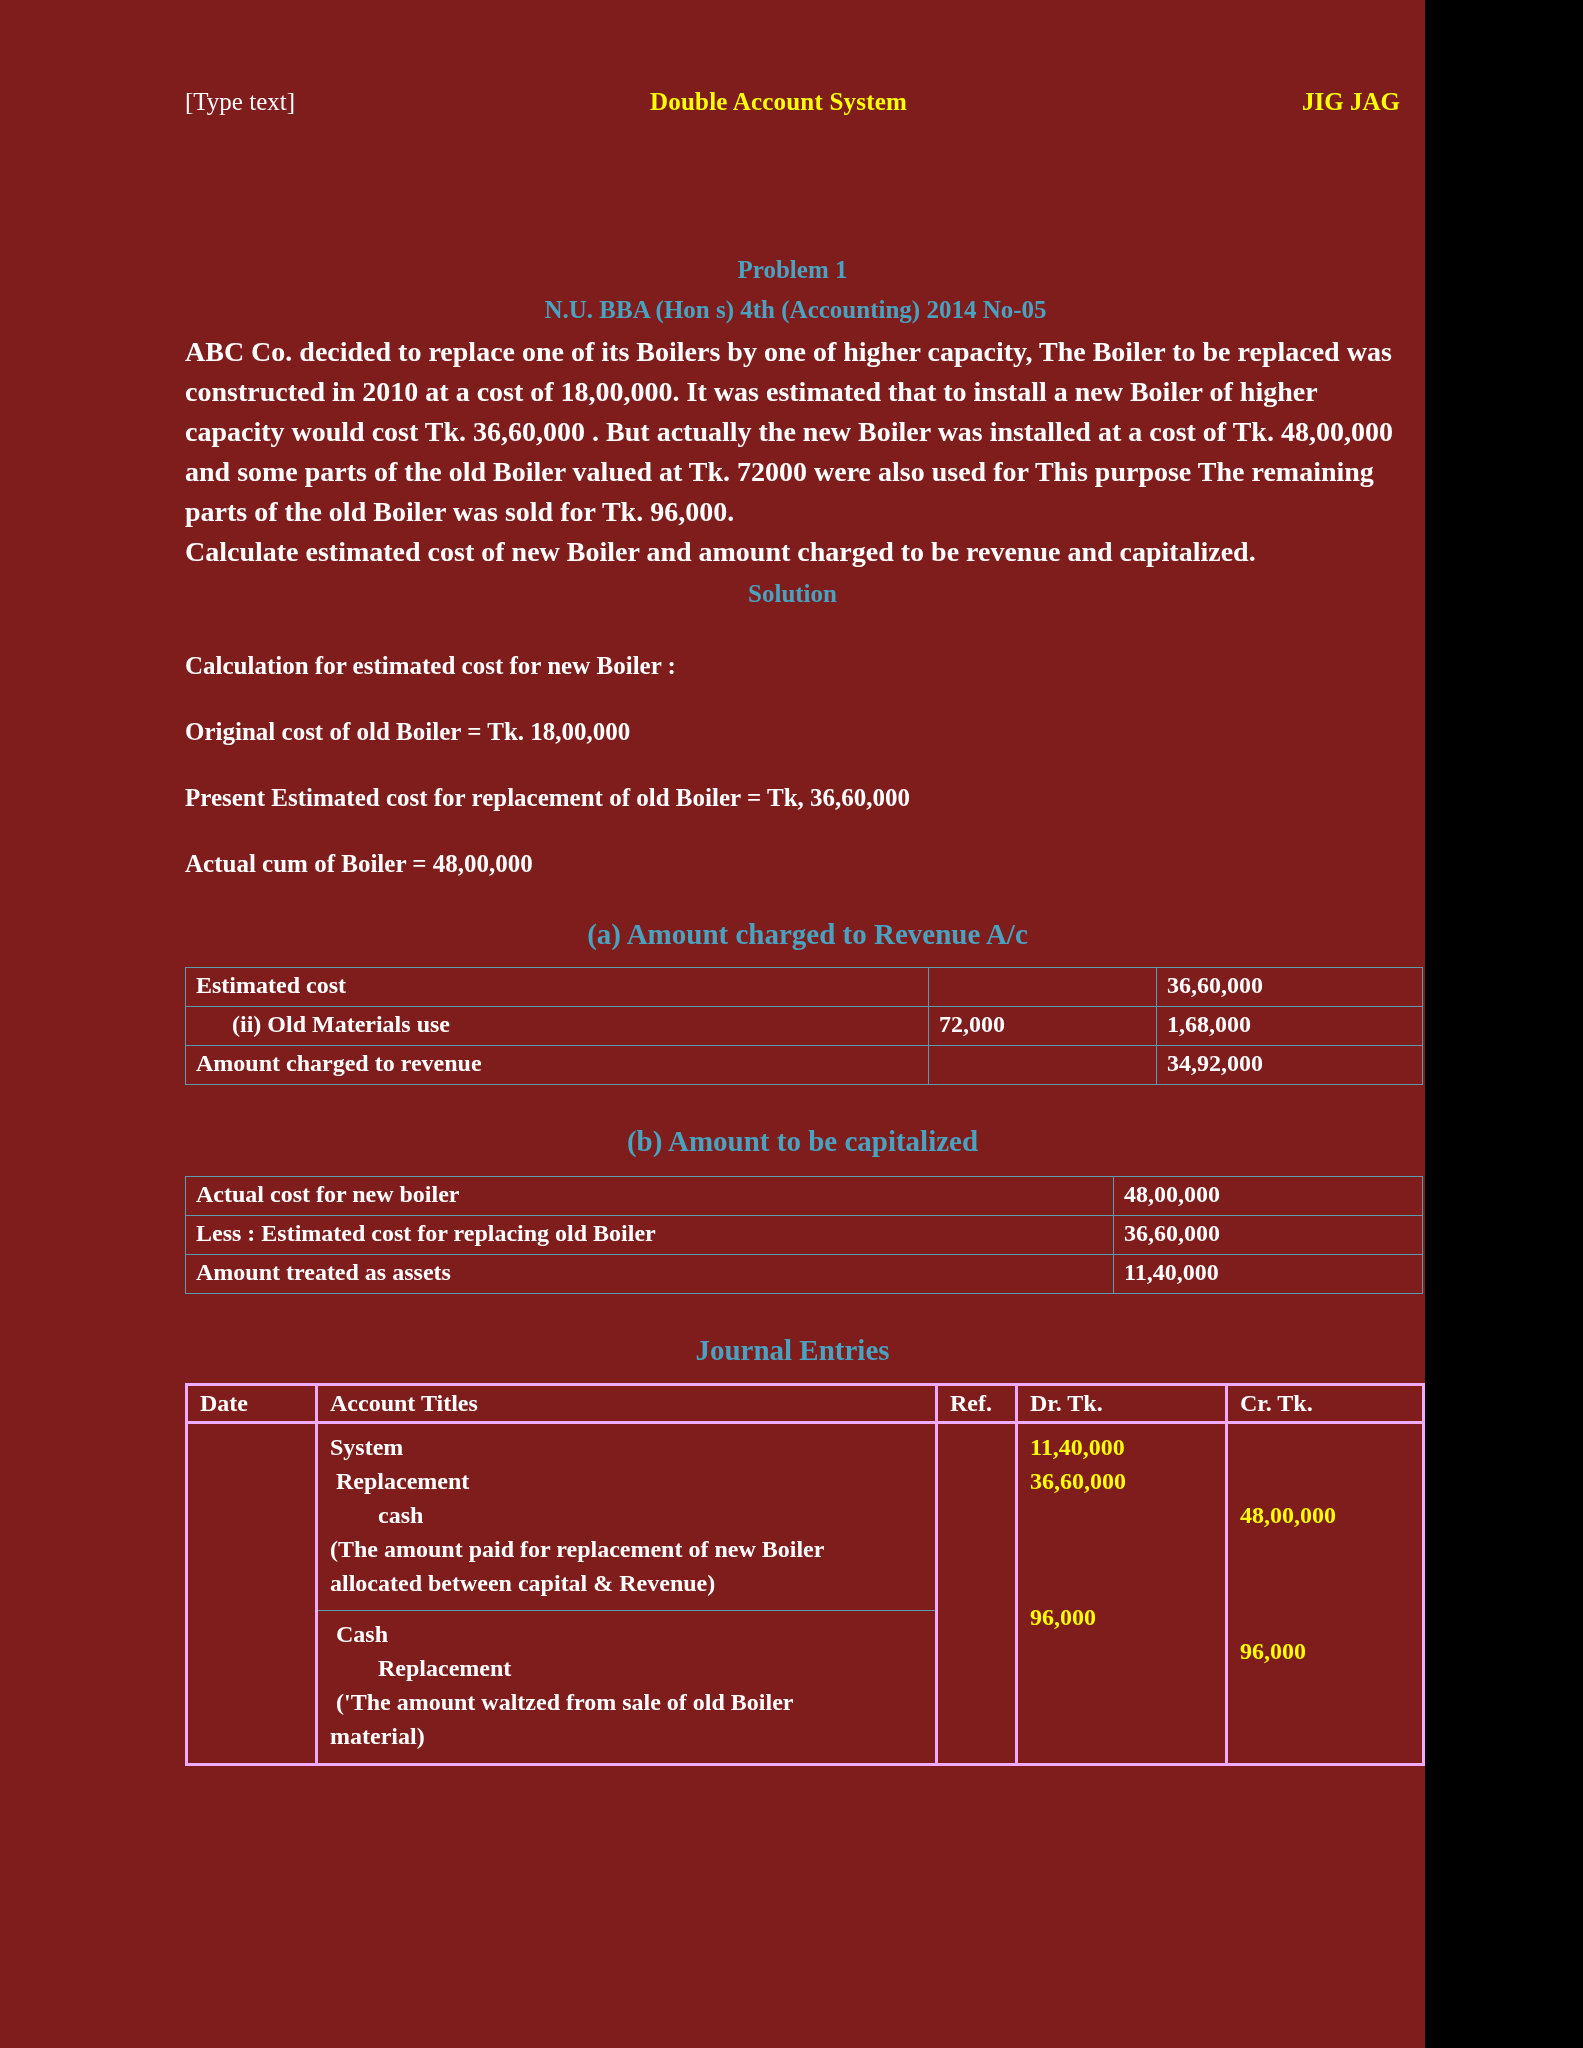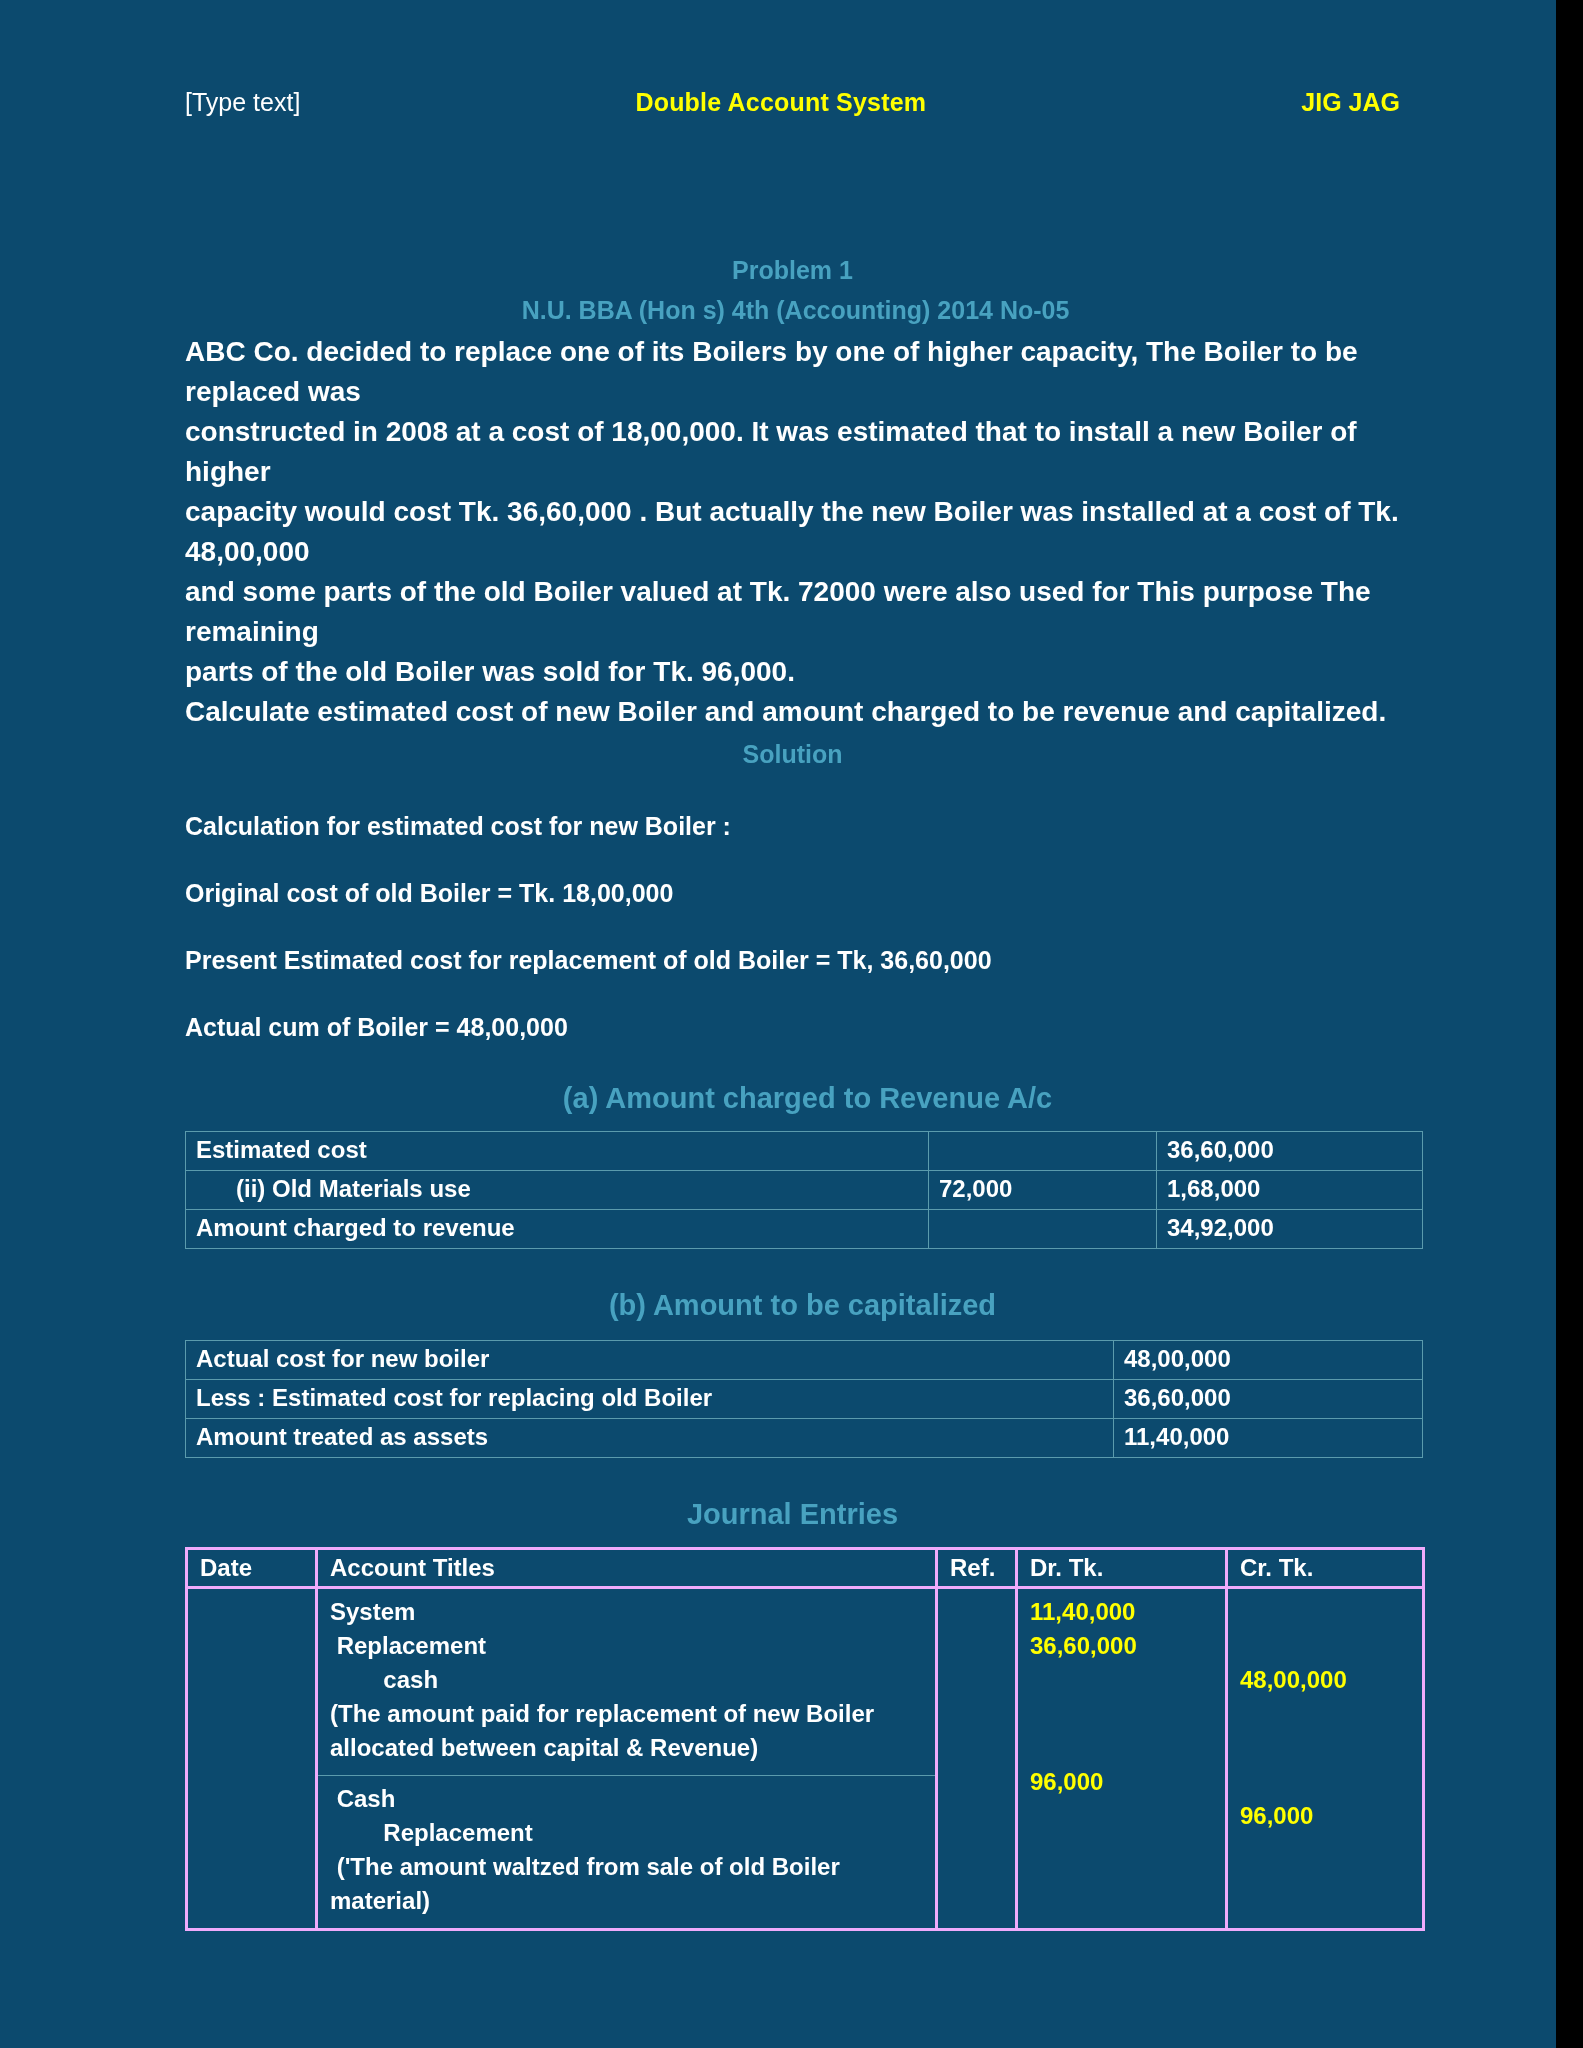--- a/index.html
+++ b/index.html
@@ -10,23 +10,24 @@
   body {
     width: 1583px;
     height: 2048px;
     font-family: "Liberation Sans", sans-serif;
     color: #ffffff;
     position: relative;
     overflow: hidden;
   }
   .page {
     position: relative;
-    width: 1556px;
+    width: 1425px;
     height: 2048px;
-    background: #0c4a6e;
+    background: #7f1d1d;
+    font-family: Liberation Serif, serif;
   }
 
   
   .header {
     position: absolute;
     top: 88px;
     left: 185px;
     width: 1215px;
     display: flex;
     align-items: baseline;
@@ -194,21 +195,21 @@
     <span class="header-right">JIG JAG</span>
   </div>
 
   <div class="content">
 
     <div class="prob-title teal">Problem 1</div>
     <div class="prob-ref teal">N.U. BBA (Hon s) 4th (Accounting) 2014 No-05</div>
 
     <div class="para">
       <span class="para-line">ABC Co. decided to replace one of its Boilers by one of higher capacity, The Boiler to be replaced was</span>
-      <span class="para-line">constructed in 2008 at a cost of 18,00,000. It  was estimated that to install a new Boiler of higher</span>
+      <span class="para-line">constructed in 2010 at a cost of 18,00,000. It  was estimated that to install a new Boiler of higher</span>
       <span class="para-line">capacity would cost  Tk. 36,60,000 . But actually the new Boiler was installed at a cost of Tk. 48,00,000</span>
       <span class="para-line">and some parts of the old Boiler valued at  Tk. 72000 were also used for This purpose The remaining</span>
       <span class="para-line">parts of the old Boiler was sold for Tk. 96,000.</span>
       <span class="para-line">Calculate estimated cost of new Boiler and amount charged to be revenue and capitalized.</span>
     </div>
 
     <div class="solution-head teal">Solution</div>
 
     <div class="calc-line">Calculation for estimated cost for new Boiler :</div>
     <div class="calc-line">Original cost of old Boiler = Tk. 18,00,000</div>

